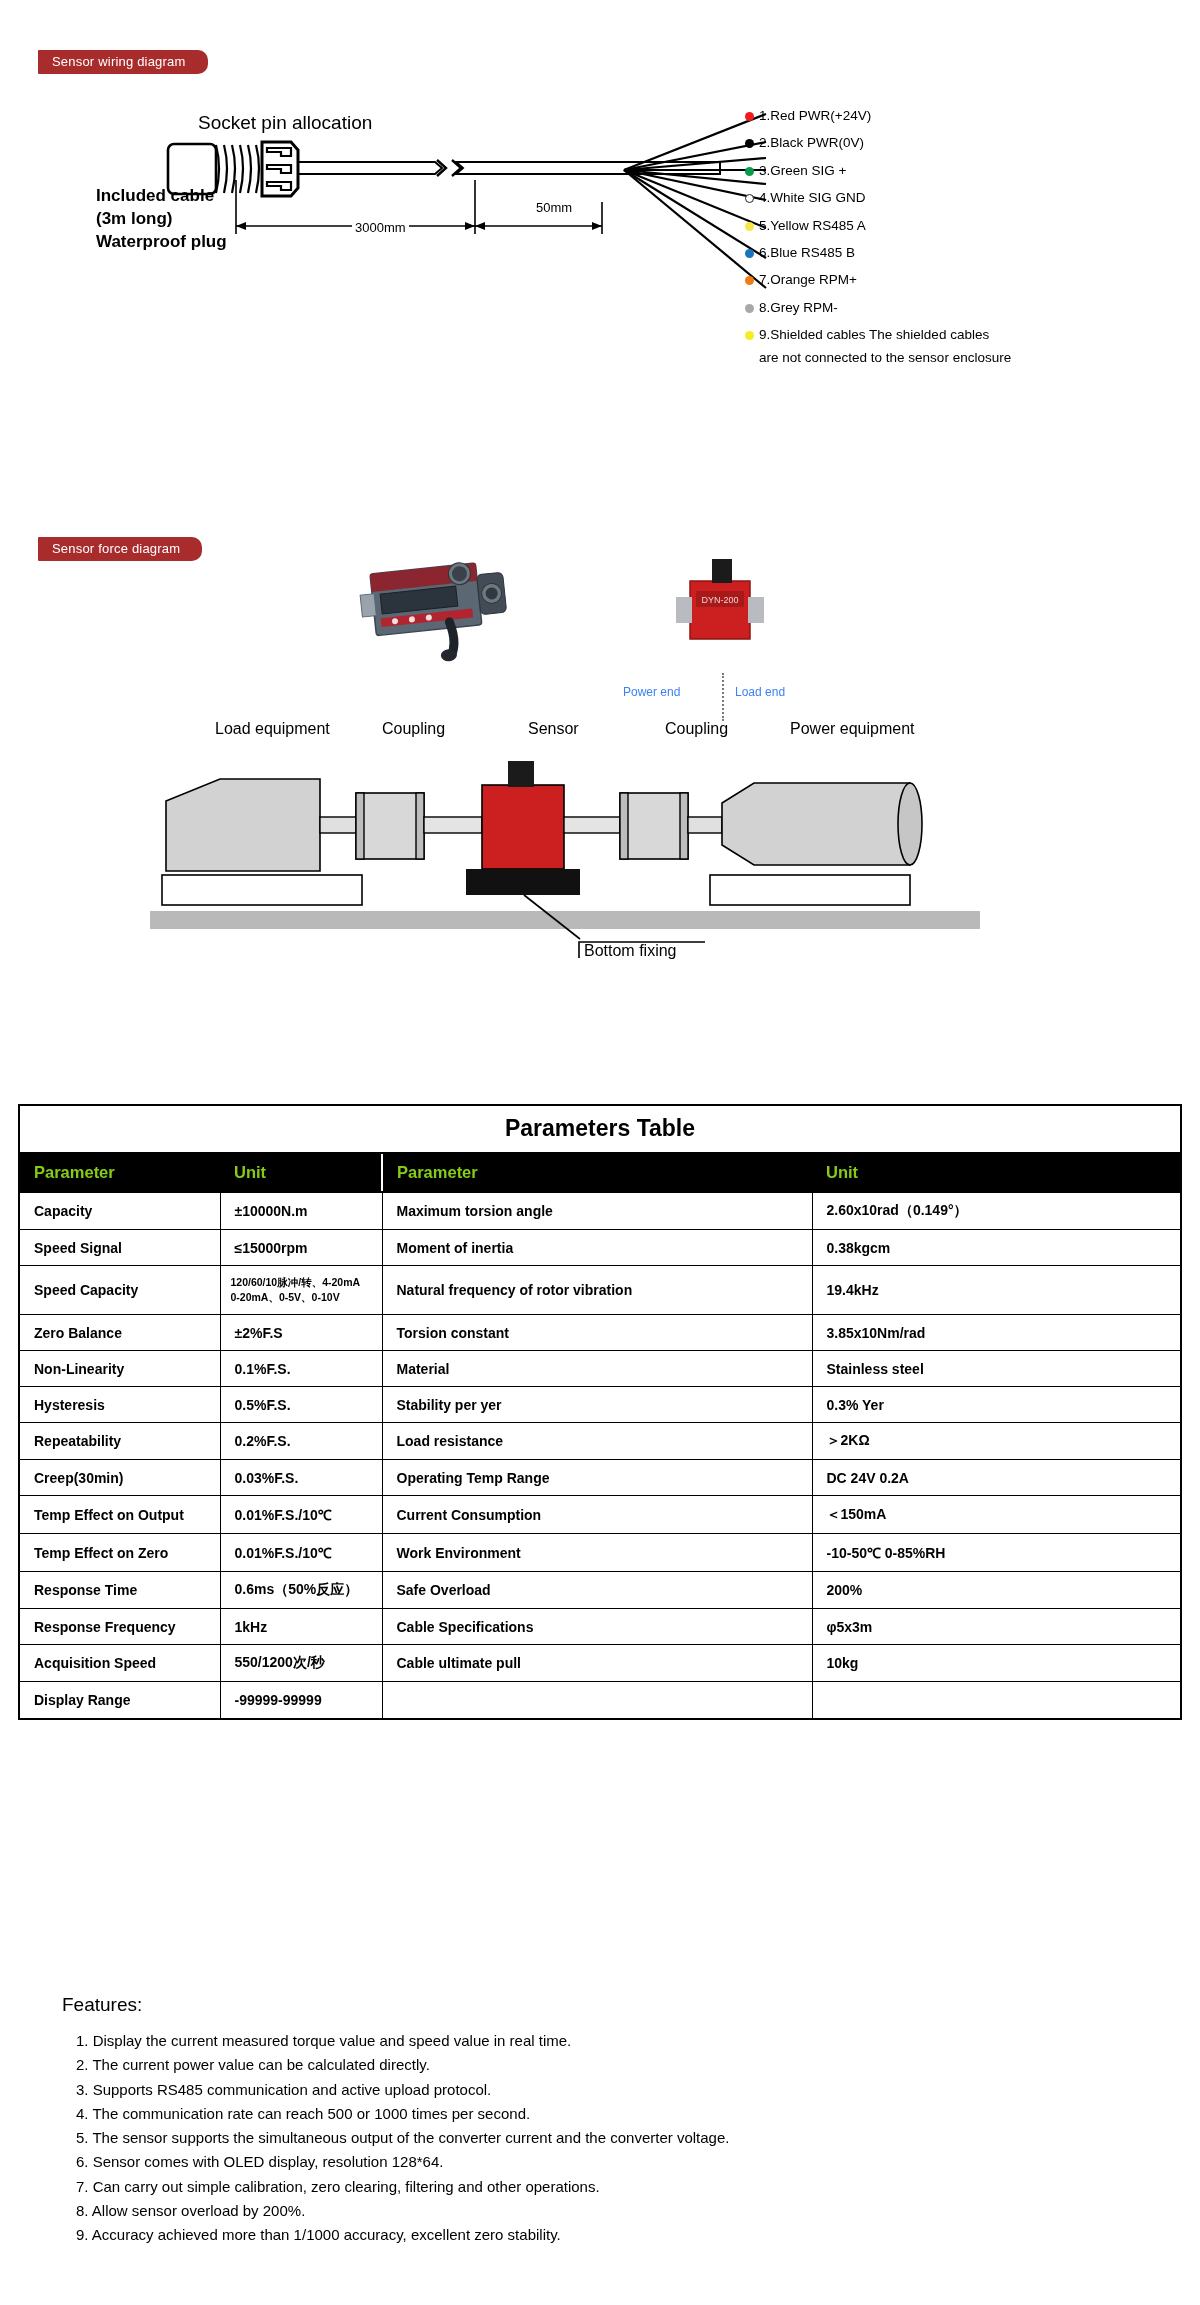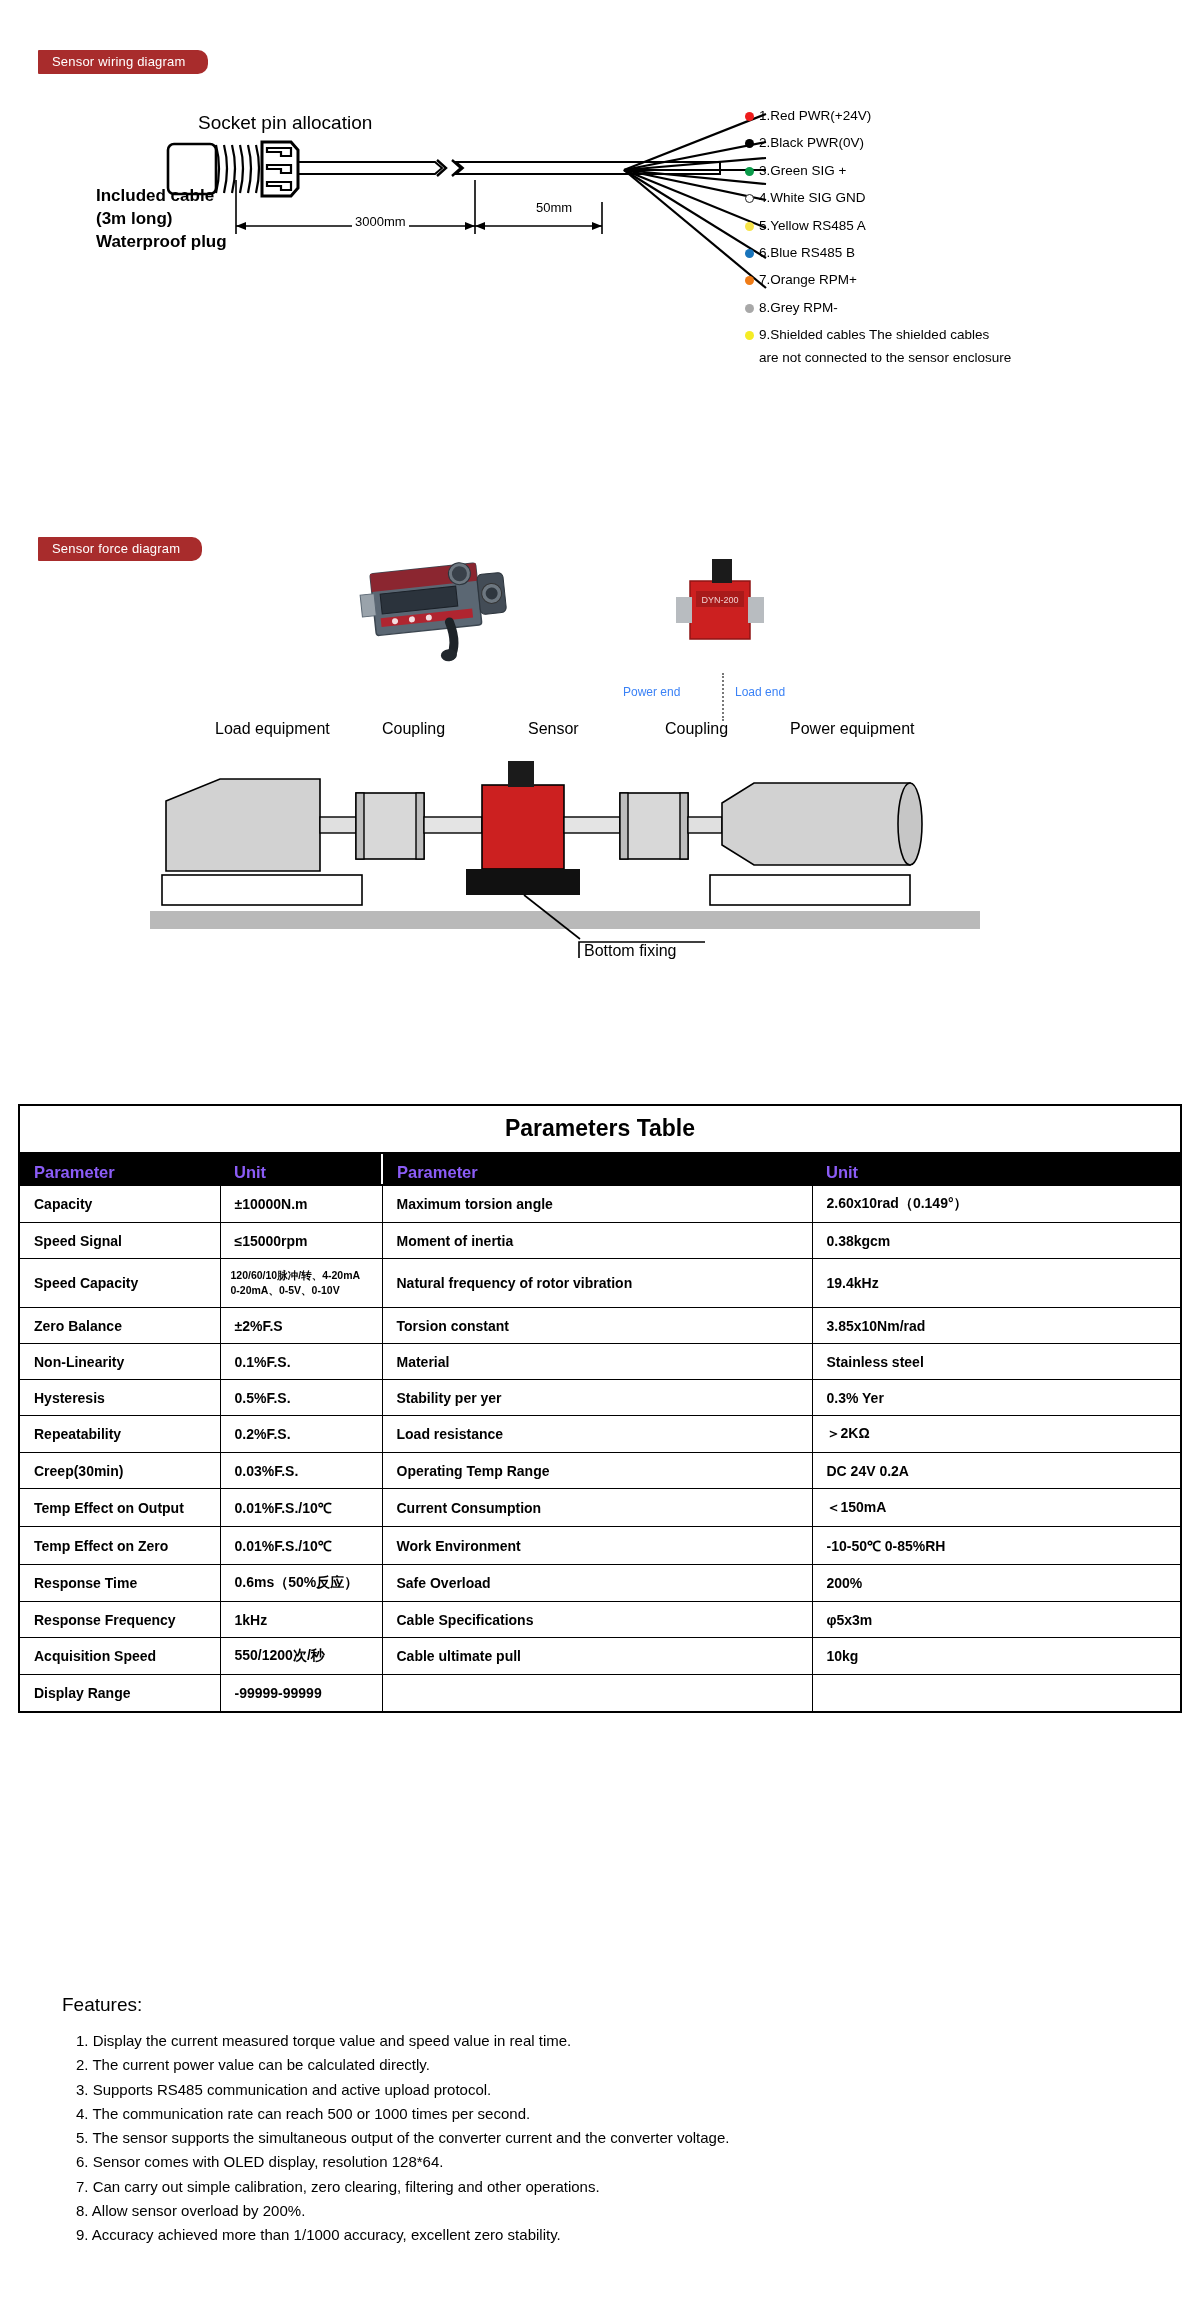--- a/index.html
+++ b/index.html
@@ -85,22 +85,22 @@
     position: absolute; left: 18px; top: 1104px; width: 1164px;
     border: 2.5px solid #000; border-collapse: collapse;
   }
   #paramtable table { width: 100%; border-collapse: collapse; }
   .tbl-title td {
     text-align: center; font-size: 23px; font-weight: bold;
     padding: 9px 0 10px 0; border-bottom: 2.5px solid #000;
     font-family: "Liberation Sans", sans-serif;
   }
   .hdr td {
-    background: #000; color: #8b5cf6; font-weight: bold; font-size: 16.5px;
-    padding: 9px 0 2px 14px; border-bottom: 2.5px solid #000;
+    background: #000; color: #84cc16; font-weight: bold; font-size: 16.5px;
+    padding: 9px 0 9px 14px; border-bottom: 2.5px solid #000;
   }
   .hdr td.sep { border-left: 2.5px solid #fff; }
   #paramtable tbody tr td {
     border-top: 1.6px solid #000;
     border-right: 1.6px solid #000;
     padding: 9px 0 9px 14px;
     font-size: 14px;
     font-weight: bold;
     vertical-align: middle;
     height: 36px;
@@ -177,21 +177,21 @@
     <line x1="6" y1="0" x2="6" y2="54" stroke="#000" stroke-width="1.6"></line>
     <line x1="245" y1="0" x2="245" y2="54" stroke="#000" stroke-width="1.6"></line>
     <line x1="372" y1="22" x2="372" y2="54" stroke="#000" stroke-width="1.6"></line>
     <line x1="6" y1="46" x2="245" y2="46" stroke="#000" stroke-width="1.6"></line>
     <line x1="245" y1="46" x2="372" y2="46" stroke="#000" stroke-width="1.6"></line>
     <path d="M6 46 L16 42 L16 50 Z" fill="#000"></path>
     <path d="M245 46 L235 42 L235 50 Z" fill="#000"></path>
     <path d="M245 46 L255 42 L255 50 Z" fill="#000"></path>
     <path d="M372 46 L362 42 L362 50 Z" fill="#000"></path>
   </svg>
-  <div class="dim-txt" style="left:352px; top:214px;text-align:right;">3000mm</div>
+  <div class="dim-txt" style="left:352px; top:220px;text-align:right;">3000mm</div>
   <div class="dim-txt" style="left:533px; top:200px;">50mm</div>
 
   <div class="legend">
     <div class="legend-row">
       <span class="legend-dot" style="background: rgb(238, 28, 28);"></span>
       <span class="legend-txt">1.Red PWR(+24V)</span>
     </div>
     <div class="legend-row">
       <span class="legend-dot" style="background: rgb(0, 0, 0);"></span>
       <span class="legend-txt">2.Black PWR(0V)</span>

